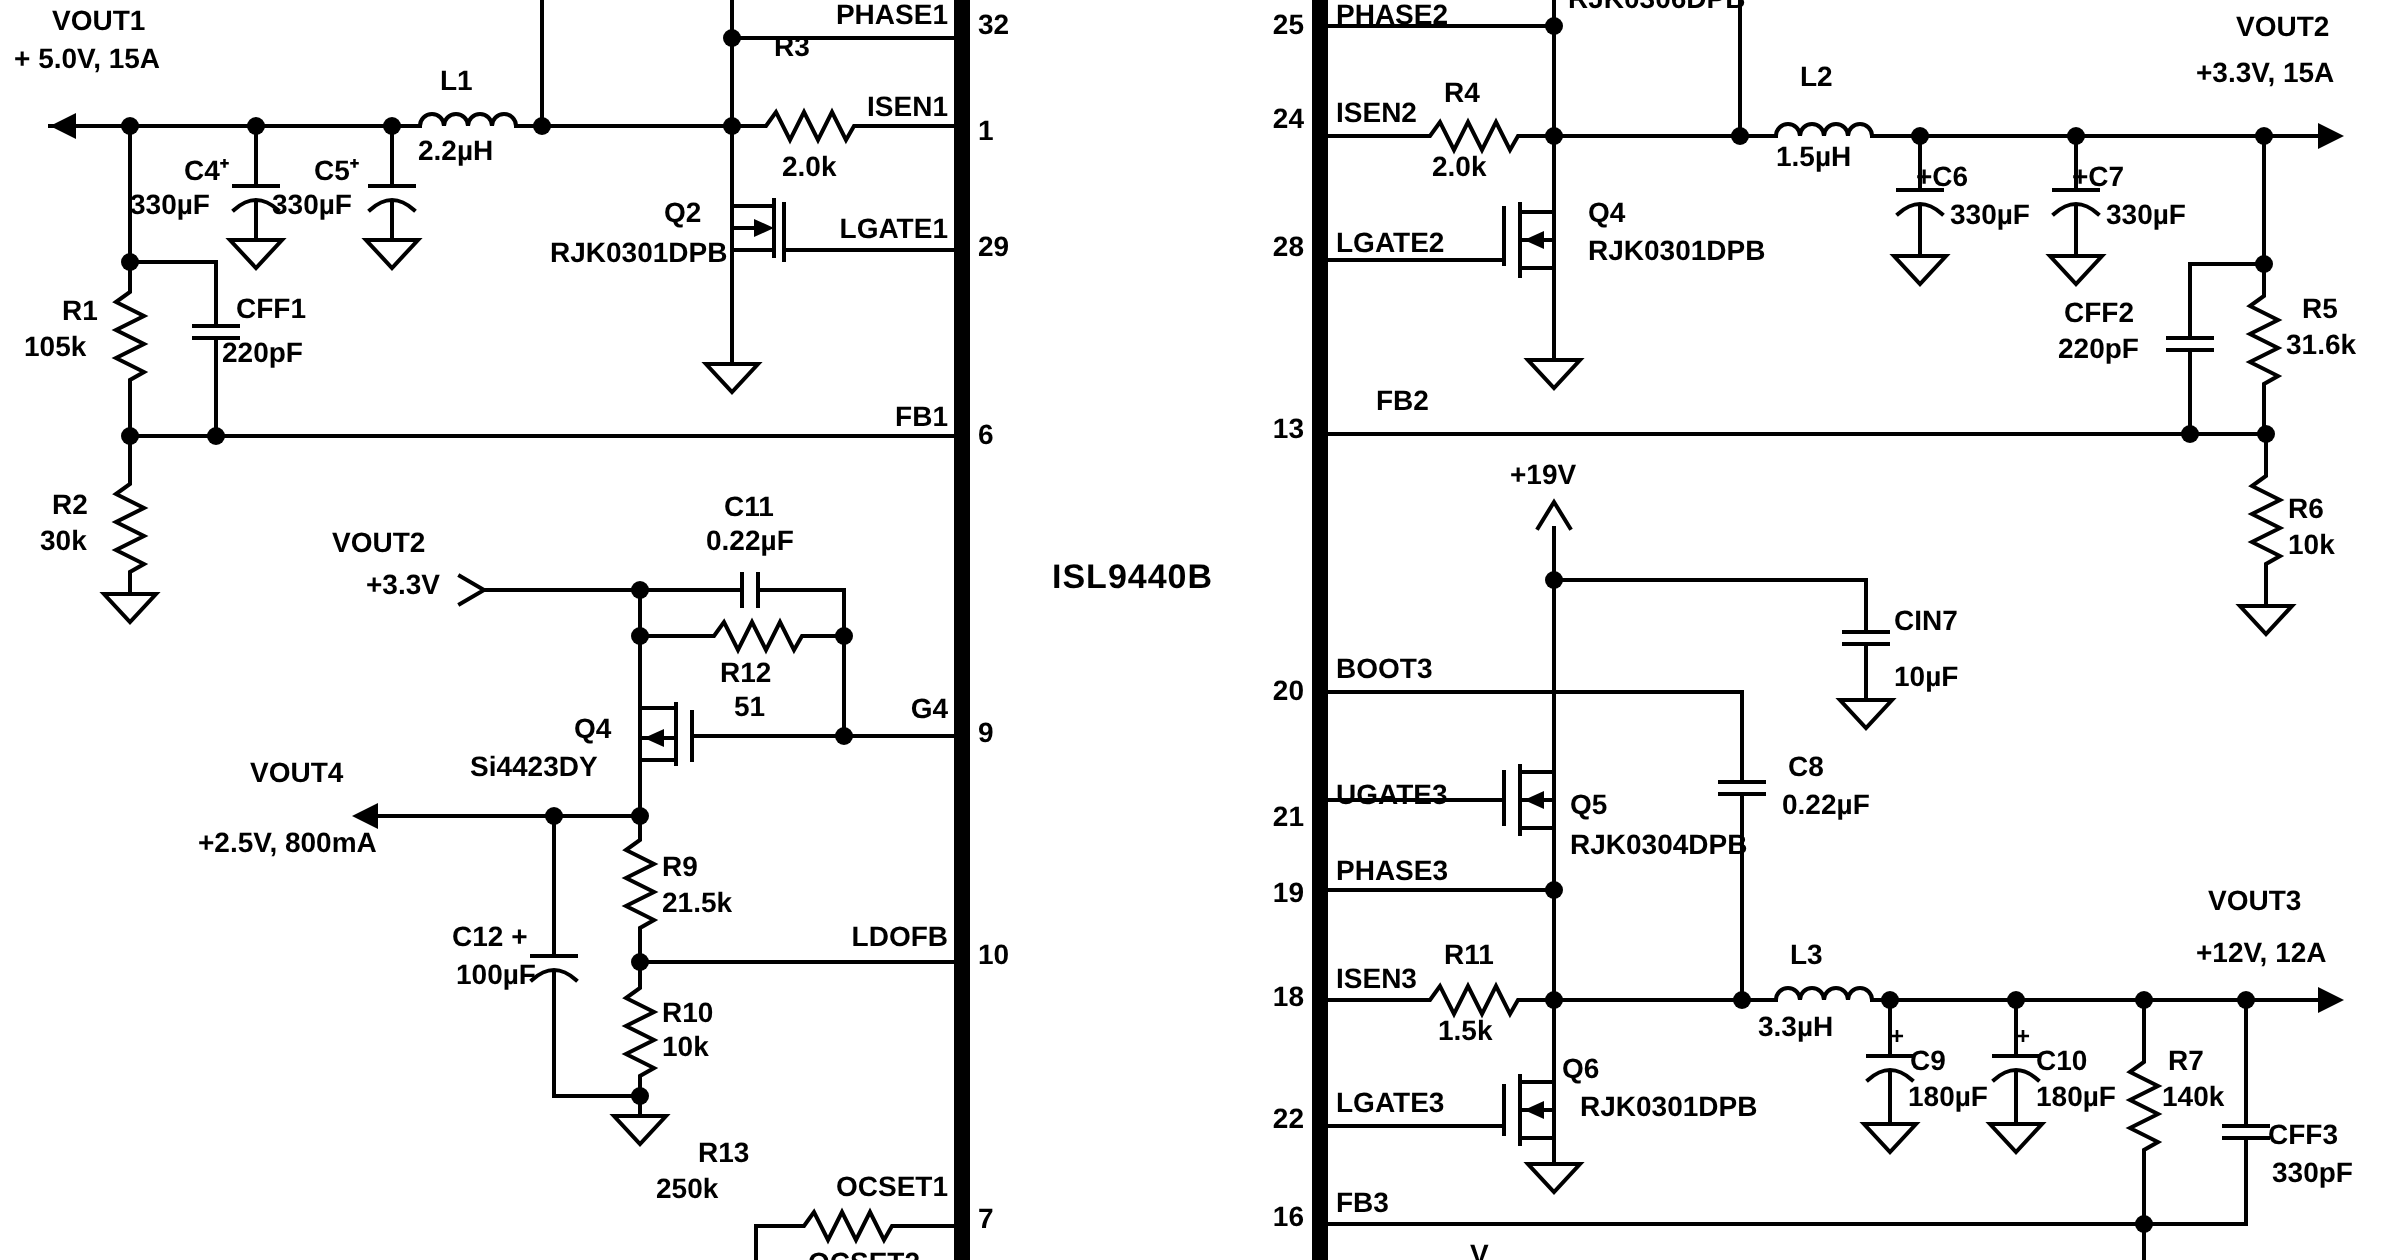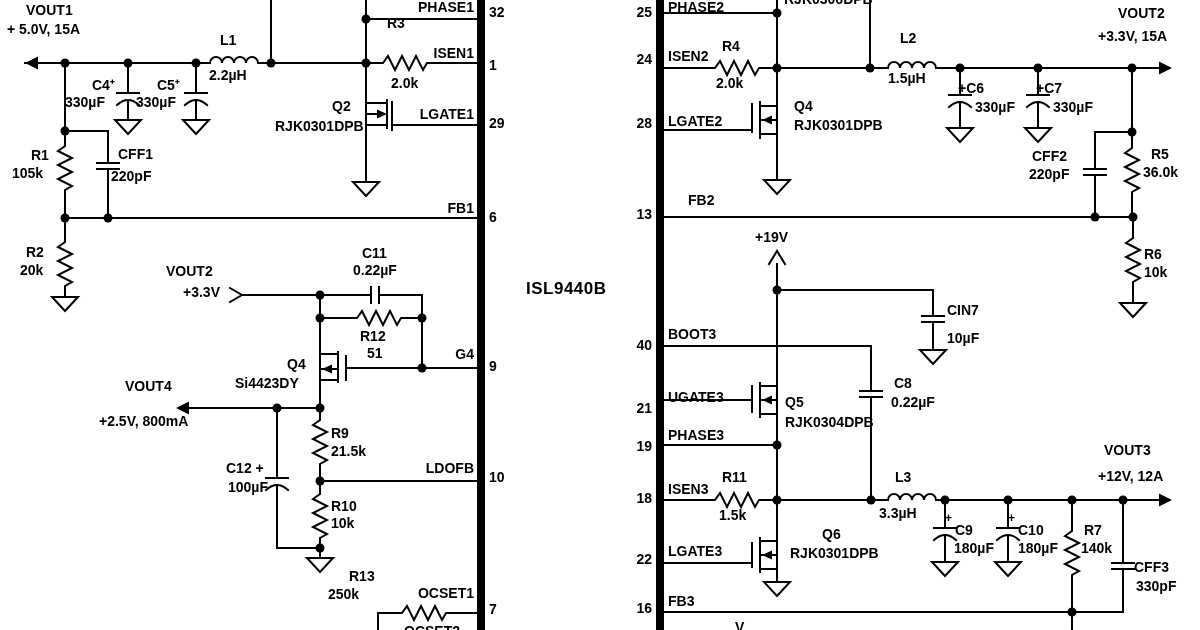--- a/index.html
+++ b/index.html
@@ -190,21 +190,21 @@
   <span class="lbl" style="left:489px;top:116px">29</span>
   <span class="lbl" style="left:489px;top:210px">6</span>
   <span class="lbl" style="left:489px;top:359px">9</span>
   <span class="lbl" style="left:489px;top:470px">10</span>
   <span class="lbl" style="left:489px;top:602px">7</span>
 
   <span class="lbl pin-rn" style="top:5px">25</span>
   <span class="lbl pin-rn" style="top:52px">24</span>
   <span class="lbl pin-rn" style="top:116px">28</span>
   <span class="lbl pin-rn" style="top:207px">13</span>
-  <span class="lbl pin-rn" style="top:338px">40</span>
+  <span class="lbl pin-rn" style="top:338px">20</span>
   <span class="lbl pin-rn" style="top:401px">21</span>
   <span class="lbl pin-rn" style="top:439px">19</span>
   <span class="lbl pin-rn" style="top:491px">18</span>
   <span class="lbl pin-rn" style="top:552px">22</span>
   <span class="lbl pin-rn" style="top:601px">16</span>
 
   <span class="lbl" style="left:668px;top:0px">PHASE2</span>
   <span class="lbl" style="left:668px;top:49px">ISEN2</span>
   <span class="lbl" style="left:668px;top:114px">LGATE2</span>
   <span class="lbl" style="left:688px;top:193px">FB2</span>
@@ -221,21 +221,21 @@
   <span class="lbl" style="left:391px;top:76px">2.0k</span>
   <span class="lbl" style="left:92px;top:78px">C4⁺</span>
   <span class="lbl" style="left:65px;top:95px">330µF</span>
   <span class="lbl" style="left:157px;top:78px">C5⁺</span>
   <span class="lbl" style="left:136px;top:95px">330µF</span>
   <span class="lbl" style="left:31px;top:148px">R1</span>
   <span class="lbl" style="left:12px;top:166px">105k</span>
   <span class="lbl" style="left:118px;top:147px">CFF1</span>
   <span class="lbl" style="left:111px;top:169px">220pF</span>
   <span class="lbl" style="left:26px;top:245px">R2</span>
-  <span class="lbl" style="left:20px;top:263px">20k</span>
+  <span class="lbl" style="left:20px;top:263px">30k</span>
   <span class="lbl" style="left:332px;top:99px">Q2</span>
   <span class="lbl" style="left:275px;top:119px">RJK0301DPB</span>
   <span class="lbl" style="left:362px;top:246px">C11</span>
   <span class="lbl" style="left:353px;top:263px">0.22µF</span>
   <span class="lbl" style="left:360px;top:329px">R12</span>
   <span class="lbl" style="left:367px;top:346px">51</span>
   <span class="lbl" style="left:287px;top:357px">Q4</span>
   <span class="lbl" style="left:235px;top:376px">Si4423DY</span>
   <span class="lbl" style="left:331px;top:426px">R9</span>
   <span class="lbl" style="left:331px;top:444px">21.5k</span>
@@ -252,34 +252,34 @@
   <span class="lbl" style="left:888px;top:71px">1.5µH</span>
   <span class="lbl" style="left:794px;top:99px">Q4</span>
   <span class="lbl" style="left:794px;top:118px">RJK0301DPB</span>
   <span class="lbl" style="left:958px;top:81px">+C6</span>
   <span class="lbl" style="left:975px;top:100px">330µF</span>
   <span class="lbl" style="left:1036px;top:81px">+C7</span>
   <span class="lbl" style="left:1053px;top:100px">330µF</span>
   <span class="lbl" style="left:1032px;top:149px">CFF2</span>
   <span class="lbl" style="left:1029px;top:167px">220pF</span>
   <span class="lbl" style="left:1151px;top:147px">R5</span>
-  <span class="lbl" style="left:1143px;top:165px">36.0k</span>
+  <span class="lbl" style="left:1143px;top:165px">31.6k</span>
   <span class="lbl" style="left:1144px;top:247px">R6</span>
   <span class="lbl" style="left:1144px;top:265px">10k</span>
   <span class="lbl" style="left:947px;top:303px">CIN7</span>
   <span class="lbl" style="left:947px;top:331px">10µF</span>
   <span class="lbl" style="left:894px;top:376px">C8</span>
   <span class="lbl" style="left:891px;top:395px">0.22µF</span>
   <span class="lbl" style="left:785px;top:395px">Q5</span>
   <span class="lbl" style="left:785px;top:415px">RJK0304DPB</span>
   <span class="lbl" style="left:722px;top:470px">R11</span>
   <span class="lbl" style="left:719px;top:508px">1.5k</span>
   <span class="lbl" style="left:895px;top:470px">L3</span>
   <span class="lbl" style="left:879px;top:506px">3.3µH</span>
-  <span class="lbl" style="left:822px;top:527px">Q6</span>
+  <span class="lbl" style="left:781px;top:527px">Q6</span>
   <span class="lbl" style="left:790px;top:546px">RJK0301DPB</span>
   <span class="lbl" style="left:945px;top:512px;font-size:12px">+</span>
   <span class="lbl" style="left:955px;top:523px">C9</span>
   <span class="lbl" style="left:954px;top:541px">180µF</span>
   <span class="lbl" style="left:1008px;top:512px;font-size:12px">+</span>
   <span class="lbl" style="left:1018px;top:523px">C10</span>
   <span class="lbl" style="left:1018px;top:541px">180µF</span>
   <span class="lbl" style="left:1084px;top:523px">R7</span>
   <span class="lbl" style="left:1081px;top:541px">140k</span>
   <span class="lbl" style="left:1134px;top:560px">CFF3</span>

